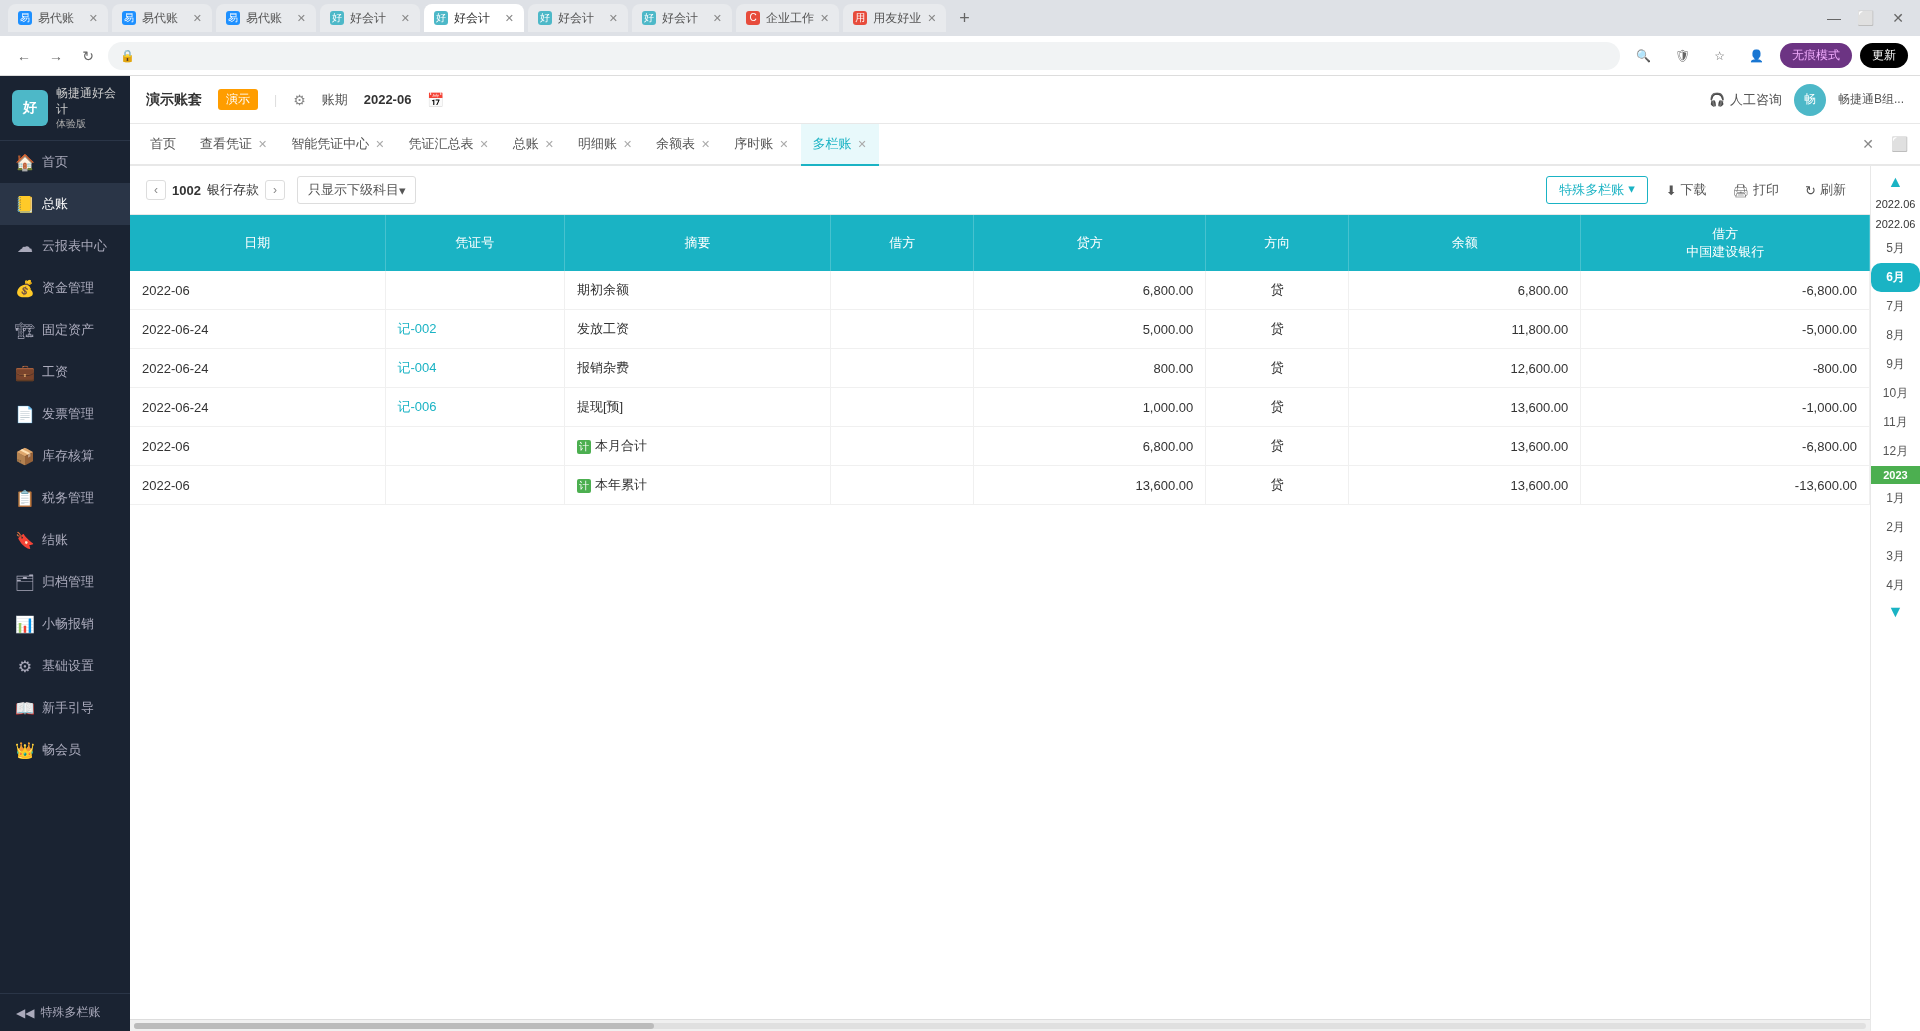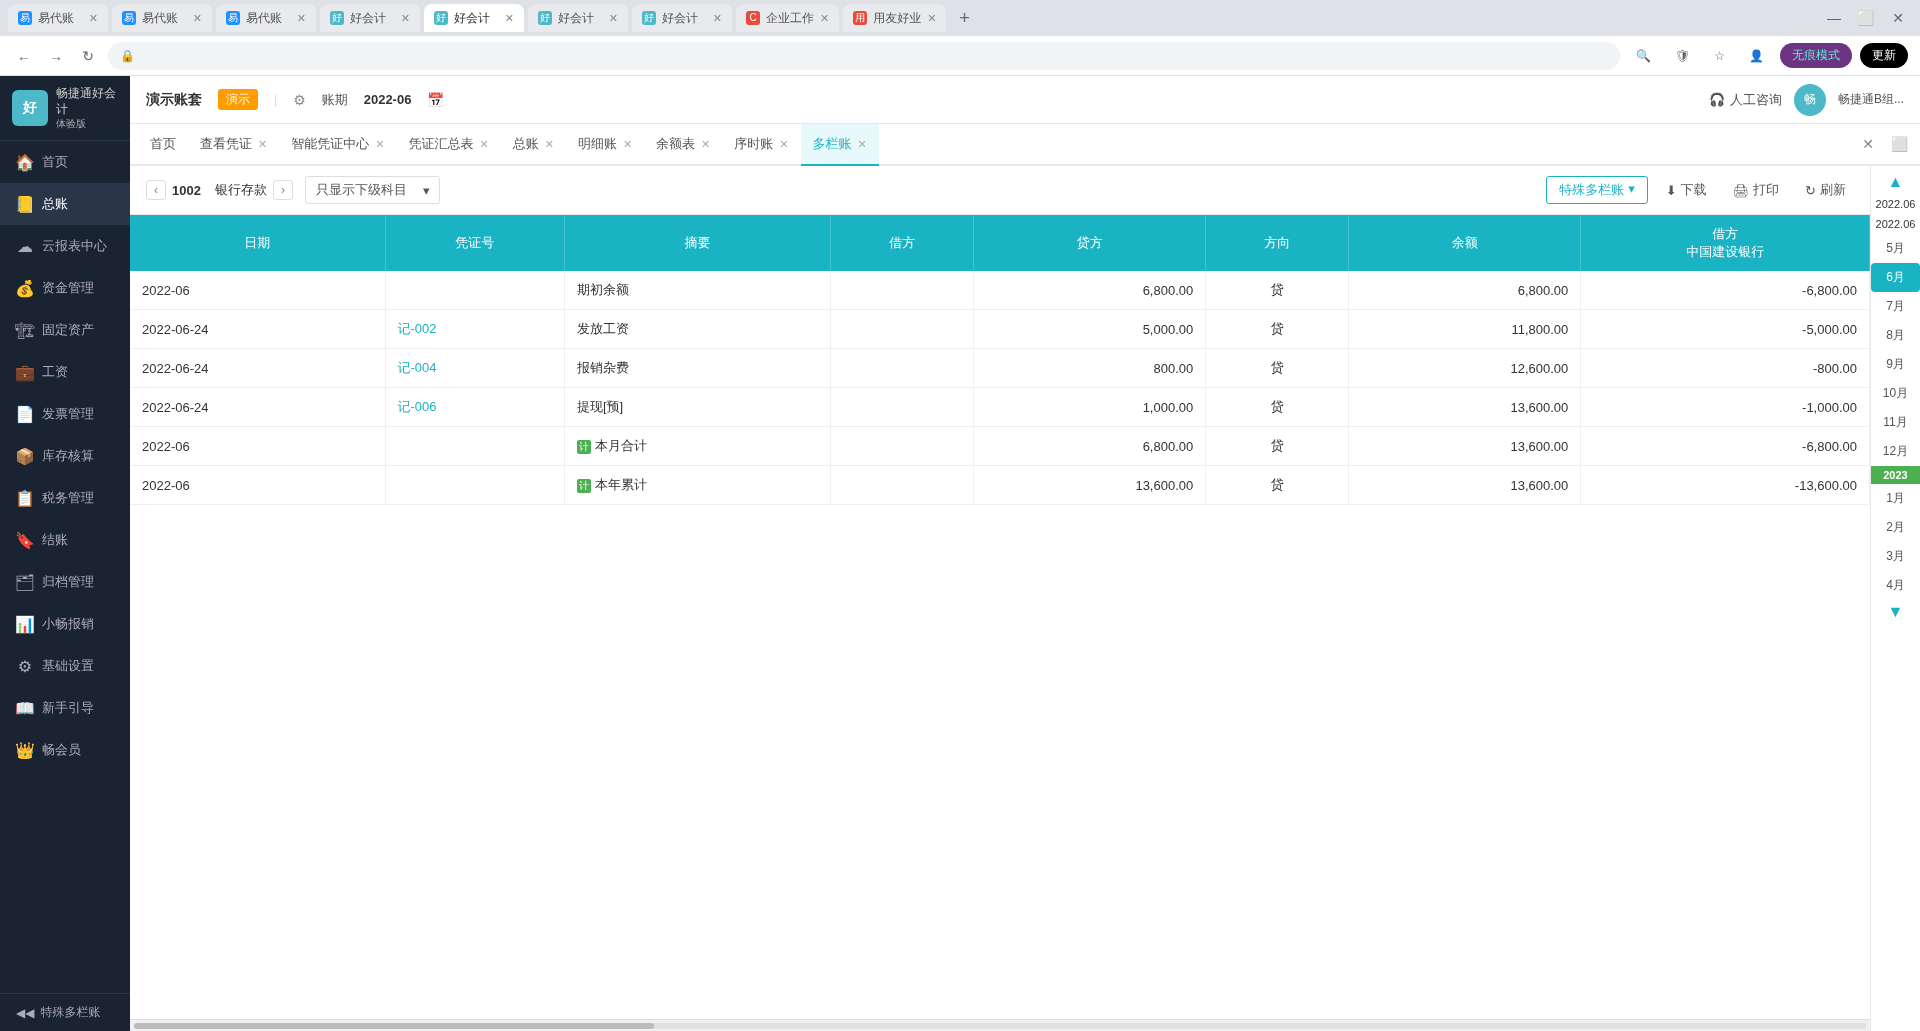--- a/index.html
+++ b/index.html
@@ -14,21 +14,21 @@
     .tab-add { width: 28px; height: 28px; display: flex; align-items: center; justify-content: center; font-size: 18px; color: #666; cursor: pointer; }
     .browser-controls { display: flex; align-items: center; gap: 4px; margin-left: auto; }
     .browser-btn { width: 28px; height: 28px; display: flex; align-items: center; justify-content: center; font-size: 14px; color: #666; cursor: pointer; }
 
     
     .address-bar { background: #fff; height: 40px; display: flex; align-items: center; padding: 0 12px; gap: 8px; border-bottom: 1px solid #ddd; }
     .nav-btn { width: 24px; height: 24px; display: flex; align-items: center; justify-content: center; color: #666; cursor: pointer; font-size: 14px; }
     .url-bar { flex: 1; height: 28px; background: #f1f3f4; border-radius: 14px; display: flex; align-items: center; padding: 0 12px; font-size: 12px; color: #333; }
     .address-actions { display: flex; align-items: center; gap: 8px; }
     .addr-btn { display: flex; align-items: center; gap: 4px; padding: 4px 8px; border-radius: 4px; cursor: pointer; font-size: 12px; color: #666; }
-    .wuhen-btn { background: #6c3483; color: #5eead4; border-radius: 14px; padding: 4px 12px; font-size: 12px; cursor: pointer; }
+    .wuhen-btn { background: #6c3483; color: #f0abfc; border-radius: 14px; padding: 4px 12px; font-size: 12px; cursor: pointer; }
     .update-btn { background: #000000; color: #fff; border-radius: 14px; padding: 4px 12px; font-size: 12px; cursor: pointer; }
 
     
     .app-layout { display: flex; height: calc(1031px - 76px); }
 
     
     .sidebar { width: 130px; background: #1a2332; color: #fff; display: flex; flex-direction: column; flex-shrink: 0; overflow: hidden; }
     .sidebar-logo { padding: 10px 12px; display: flex; align-items: center; gap: 8px; border-bottom: 1px solid #2a3547; }
     .logo-icon { width: 36px; height: 36px; background: #4db8c8; border-radius: 6px; display: flex; align-items: center; justify-content: center; color: #fff; font-size: 14px; font-weight: bold; flex-shrink: 0; }
     .logo-text { font-size: 12px; color: #ccc; line-height: 1.3; }
@@ -61,43 +61,43 @@
     .content-area { flex: 1; display: flex; overflow: hidden; position: relative; }
 
     
     .ledger-panel { flex: 1; overflow: hidden; display: flex; flex-direction: column; background: #fff; margin: 0; }
 
     
     .ledger-toolbar { display: flex; align-items: center; padding: 10px 16px; gap: 12px; background: #fff; border-bottom: 1px solid #e8e8e8; }
     .account-nav { display: flex; align-items: center; gap: 6px; }
     .nav-arrow { width: 20px; height: 20px; display: flex; align-items: center; justify-content: center; color: #888; cursor: pointer; font-size: 12px; border: 1px solid #ddd; border-radius: 3px; }
     .account-code { font-size: 13px; color: #333; font-weight: bold; }
-    .account-name { font-size: 13px; color: #333; margin-left: 8px; }
-    .filter-btn { display: flex; align-items: center; gap: 16px; padding: 4px 10px; border: 1px solid #ddd; border-radius: 3px; font-size: 13px; color: #555; cursor: pointer; }
+    .account-name { font-size: 13px; color: #333; }
+    .filter-btn { display: flex; align-items: center; gap: 0; padding: 4px 10px; border: 1px solid #ddd; border-radius: 3px; font-size: 13px; color: #555; cursor: pointer; }
     .toolbar-right { margin-left: auto; display: flex; align-items: center; gap: 10px; }
     .special-btn { border: 1px solid #1ab3c4; color: #1ab3c4; padding: 4px 12px; border-radius: 3px; font-size: 13px; cursor: pointer; display: flex; gap: 4px; }
     .action-btn { display: flex; align-items: center; gap: 4px; font-size: 13px; color: #555; cursor: pointer; padding: 4px 8px; }
 
     
     .ledger-table { flex: 1; overflow: auto; }
     table { width: 100%; border-collapse: collapse; }
     thead tr { background: #1ab3c4; color: #fff; }
     thead th { padding: 10px 12px; font-size: 13px; font-weight: normal; text-align: center; border-right: 1px solid rgba(255,255,255,0.2); }
     tbody tr { border-bottom: 1px solid #f0f0f0; }
     tbody td { padding: 10px 12px; font-size: 13px; color: #333; text-align: center; border-right: 1px solid #f0f0f0; }
     .td-left { text-align: left; }
     .td-right { text-align: right; }
     .voucher-link { color: #1ab3c4; cursor: pointer; text-decoration: none; }
     .summary-icon { display: inline-block; width: 14px; height: 14px; background: #4caf50; color: #fff; font-size: 10px; border-radius: 2px; text-align: center; line-height: 14px; margin-right: 4px; }
 
     
     .month-nav { width: 50px; background: #fff; border-left: 1px solid #e8e8e8; display: flex; flex-direction: column; align-items: center; padding: 4px 0; overflow-y: auto; flex-shrink: 0; }
     .month-nav-header { font-size: 11px; color: #333; padding: 4px 0; text-align: center; }
     .month-item { width: 100%; text-align: center; padding: 6px 4px; font-size: 12px; color: #555; cursor: pointer; }
-    .month-item.active { background: #1ab3c4; color: #fff; border-radius: 4px; }
+    .month-item.active { background: #1ab3c4; color: #fff; border-radius: 10px; font-weight: bold; }
     .month-item.year-label { background: #4caf50; color: #fff; font-weight: bold; font-size: 11px; padding: 3px 4px; }
     .month-nav-arrow { width: 24px; height: 24px; display: flex; align-items: center; justify-content: center; cursor: pointer; color: #1ab3c4; font-size: 16px; }
 
     
     .h-scrollbar { height: 12px; background: #f0f0f0; border-top: 1px solid #ddd; display: flex; align-items: center; padding: 0 4px; }
     .h-scroll-track { flex: 1; height: 6px; background: #e0e0e0; border-radius: 3px; position: relative; }
     .h-scroll-thumb { position: absolute; left: 0; width: 30%; height: 6px; background: #bbb; border-radius: 3px; }
 
     
     .sidebar-wrapper { display: flex; width: 130px; flex-shrink: 0; }

